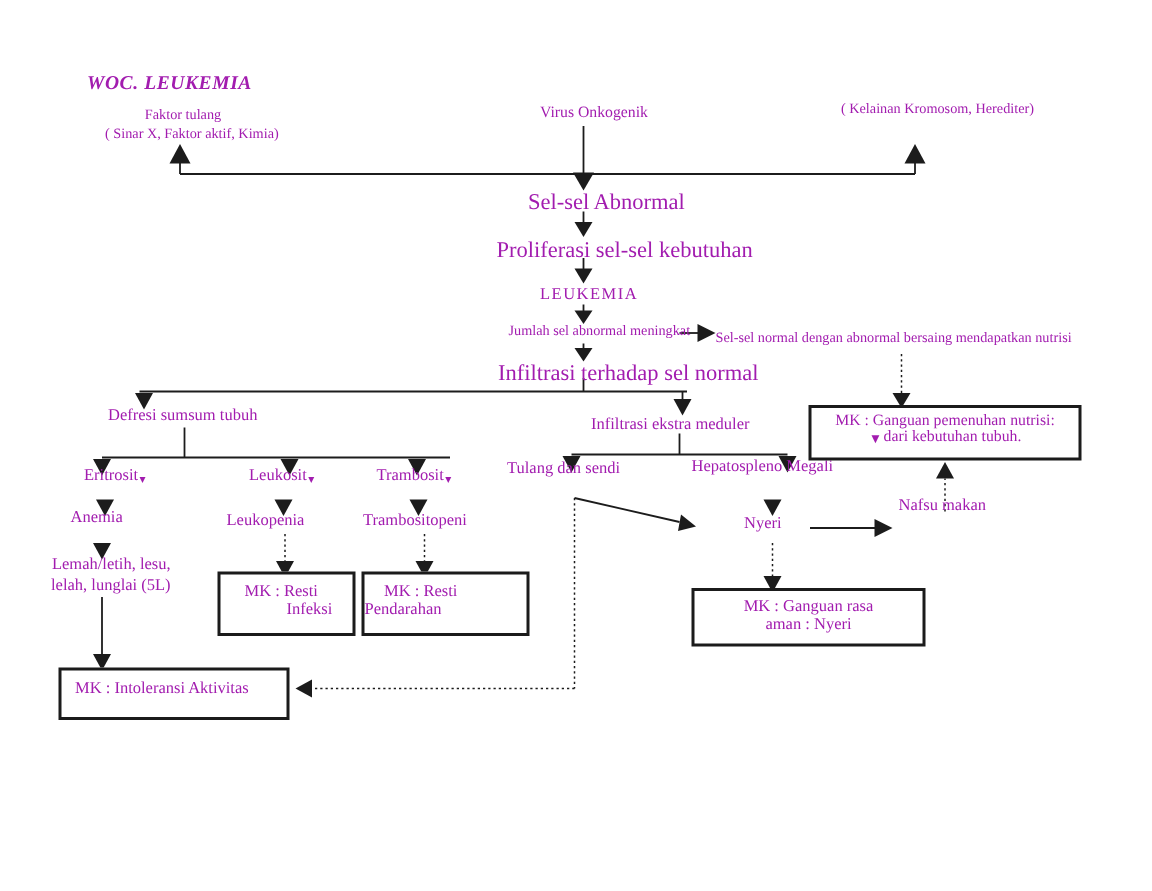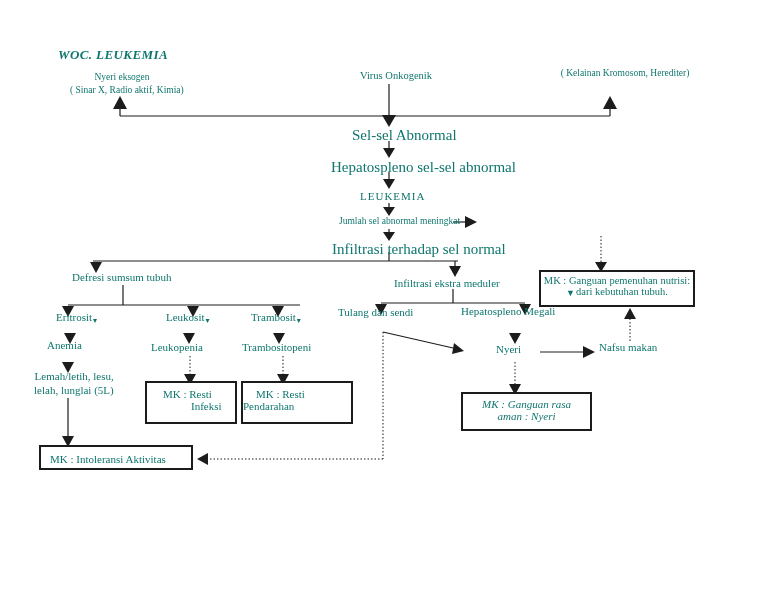--- a/index.html
+++ b/index.html
@@ -1,18 +1,18 @@
 <!DOCTYPE html>
 <html><head>
 <meta charset="utf-8">
 <style>
   html,body{margin:0;padding:0;background:#ffffff;}
   .page{
     position:relative;width:768px;height:594px;background:#ffffff;
-    font-family:"Liberation Serif","DejaVu Serif",serif;color:#0f766e;overflow:hidden;
+    font-family:"Liberation Serif","DejaVu Serif",serif;color:#a21caf;overflow:hidden;
   }
   .lines{position:absolute;left:0;top:0;width:768px;height:594px;}
   .lbl{position:absolute;white-space:nowrap;line-height:1.15;}
   .ctr{text-align:center;}
   .s95{font-size:9.5px;}
   .s10{font-size:15px;}
   .s105{font-size:10.5px;}
   .s11{font-size:11px;}
   .title{font-size:13px;font-style:italic;font-weight:600;letter-spacing:.4px;}
   .caps{font-size:11px;letter-spacing:1px;}
@@ -134,74 +134,75 @@
     <g>
       <line class="dot" x1="383" y1="332" x2="383" y2="459"></line>
       <line class="dot" x1="383" y1="459" x2="208" y2="459"></line>
       <polygon class="hd" points="208,453 208,465 197,459"></polygon>
     </g>
   </svg>
 
   <div class="lbl title" style="left:58px;top:48px;">WOC. LEUKEMIA</div>
 
   <div class="lbl s95 ctr two" style="left:70px;top:71px;width:104px;">
-    <div>Nyeri eksogen</div>
-    <div>( Sinar X, Radio aktif, Kimia)</div>
+    <div>Faktor tulang</div>
+    <div>( Sinar X, Faktor aktif, Kimia)</div>
   </div>
 
   <div class="lbl s105 ctr" style="left:350px;top:70px;width:92px;">Virus Onkogenik</div>
 
   <div class="lbl s95 ctr two" style="left:550px;top:67px;width:150px;">
     <div>( Kelainan Kromosom, Herediter)</div>
   </div>
 
   <div class="lbl s10 ctr" style="left:352px;top:127px;width:92px;">Sel-sel Abnormal</div>
-  <div class="lbl s10" style="left:331px;top:159px;">Hepatospleno sel-sel abnormal</div>
+  <div class="lbl s10" style="left:331px;top:159px;">Proliferasi sel-sel kebutuhan</div>
   <div class="lbl caps" style="left:360px;top:190px;">LEUKEMIA</div>
   <div class="lbl s95" style="left:327px;top:216px;margin-left:12px;">Jumlah sel abnormal meningkat</div>
+  <div class="lbl s95" style="left:477px;top:221px;">Sel-sel normal dengan abnormal bersaing mendapatkan nutrisi</div>
   <div class="lbl s10" style="left:332px;top:241px;">Infiltrasi terhadap sel normal</div>
 
   <div class="lbl s11" style="left:72px;top:271px;">Defresi sumsum tubuh</div>
   <div class="lbl s11" style="left:394px;top:277px;">Infiltrasi ekstra meduler</div>
 
   <div class="lbl s11" style="left:56px;top:311px;text-align:center;"><span>Eritrosit</span><span class="dec">▾</span></div>
   <div class="lbl s11" style="left:166px;top:311px;"><span>Leukosit</span><span class="dec">▾</span></div>
   <div class="lbl s11" style="left:251px;top:311px;"><span>Trambosit</span><span class="dec">▾</span></div>
 
   <div class="lbl s11" style="left:338px;top:306px;">Tulang dan sendi</div>
   <div class="lbl s11" style="left:461px;top:305px;">Hepatospleno Megali</div>
 
   <div class="lbl s11" style="left:47px;top:339px;">Anemia</div>
   <div class="lbl s11" style="left:151px;top:341px;">Leukopenia</div>
   <div class="lbl s11" style="left:242px;top:341px;">Trambositopeni</div>
   <div class="lbl s11" style="left:496px;top:343px;">Nyeri</div>
-  <div class="lbl s11" style="left:599px;top:341px;">Nafsu makan</div>
+  <div class="lbl s11" style="left:599px;top:331px;">Nafsu makan</div>
 
   <div class="lbl s11 lemah" style="left:34px;top:370px;text-align:right;">
     <div>Lemah/letih, lesu,</div>
     <div>lelah, lunglai (5L)</div>
   </div>
 
-  <div class="box" style="left:539px;top:270px;width:156px;height:37px;padding-top:3px;">
+  <div class="box" style="left:539px;top:270px;width:182px;height:37px;padding-top:3px;">
     <div class="boxline ctr s105">MK : Ganguan pemenuhan nutrisi:</div>
     <div class="boxline ctr s105"><span class="decA">▼</span><span>dari kebutuhan tubuh.</span></div>
   </div>
 
   <div class="box" style="left:145px;top:381px;width:92px;height:43px;padding-top:5px;">
     <div class="boxline s11" style="padding-left:16px;">MK : Resti</div>
     <div class="boxline s11" style="padding-left:44px;">Infeksi</div>
   </div>
 
   <div class="box" style="left:241px;top:381px;width:112px;height:43px;padding-top:5px;">
     <div class="boxline s11" style="padding-left:13px;">MK : Resti</div>
     <div class="boxline s11" style="">Pendarahan</div>
   </div>
 
-  <div class="box" style="left:461px;top:392px;width:131px;height:39px;padding-top:4px;font-style:italic;">
+  <div class="box" style="left:461px;top:392px;width:156px;height:39px;padding-top:4px;">
     <div class="boxline ctr s11">MK : Ganguan rasa</div>
     <div class="boxline ctr s11">aman : Nyeri</div>
   </div>
 
-  <div class="box" style="left:39px;top:445px;width:154px;height:25px;">
+  <div class="box" style="left:39px;top:445px;width:154px;height:35px;">
     <div class="boxline s11" style="padding-left:9px;line-height:25px;">MK : Intoleransi Aktivitas</div>
   </div>
 
 </div>
 
 </body></html>

